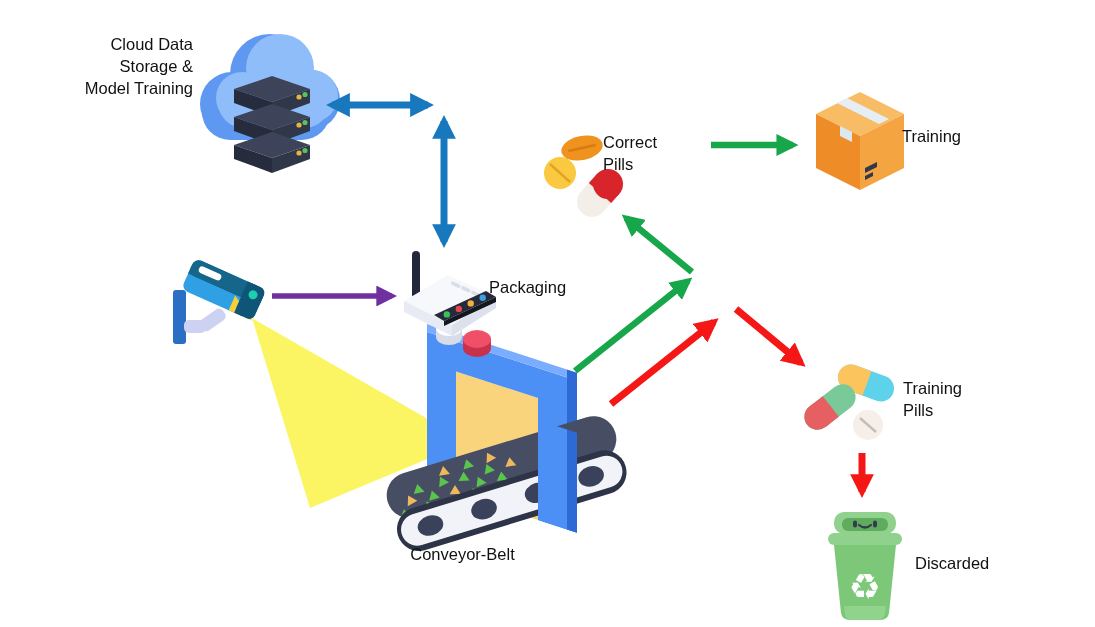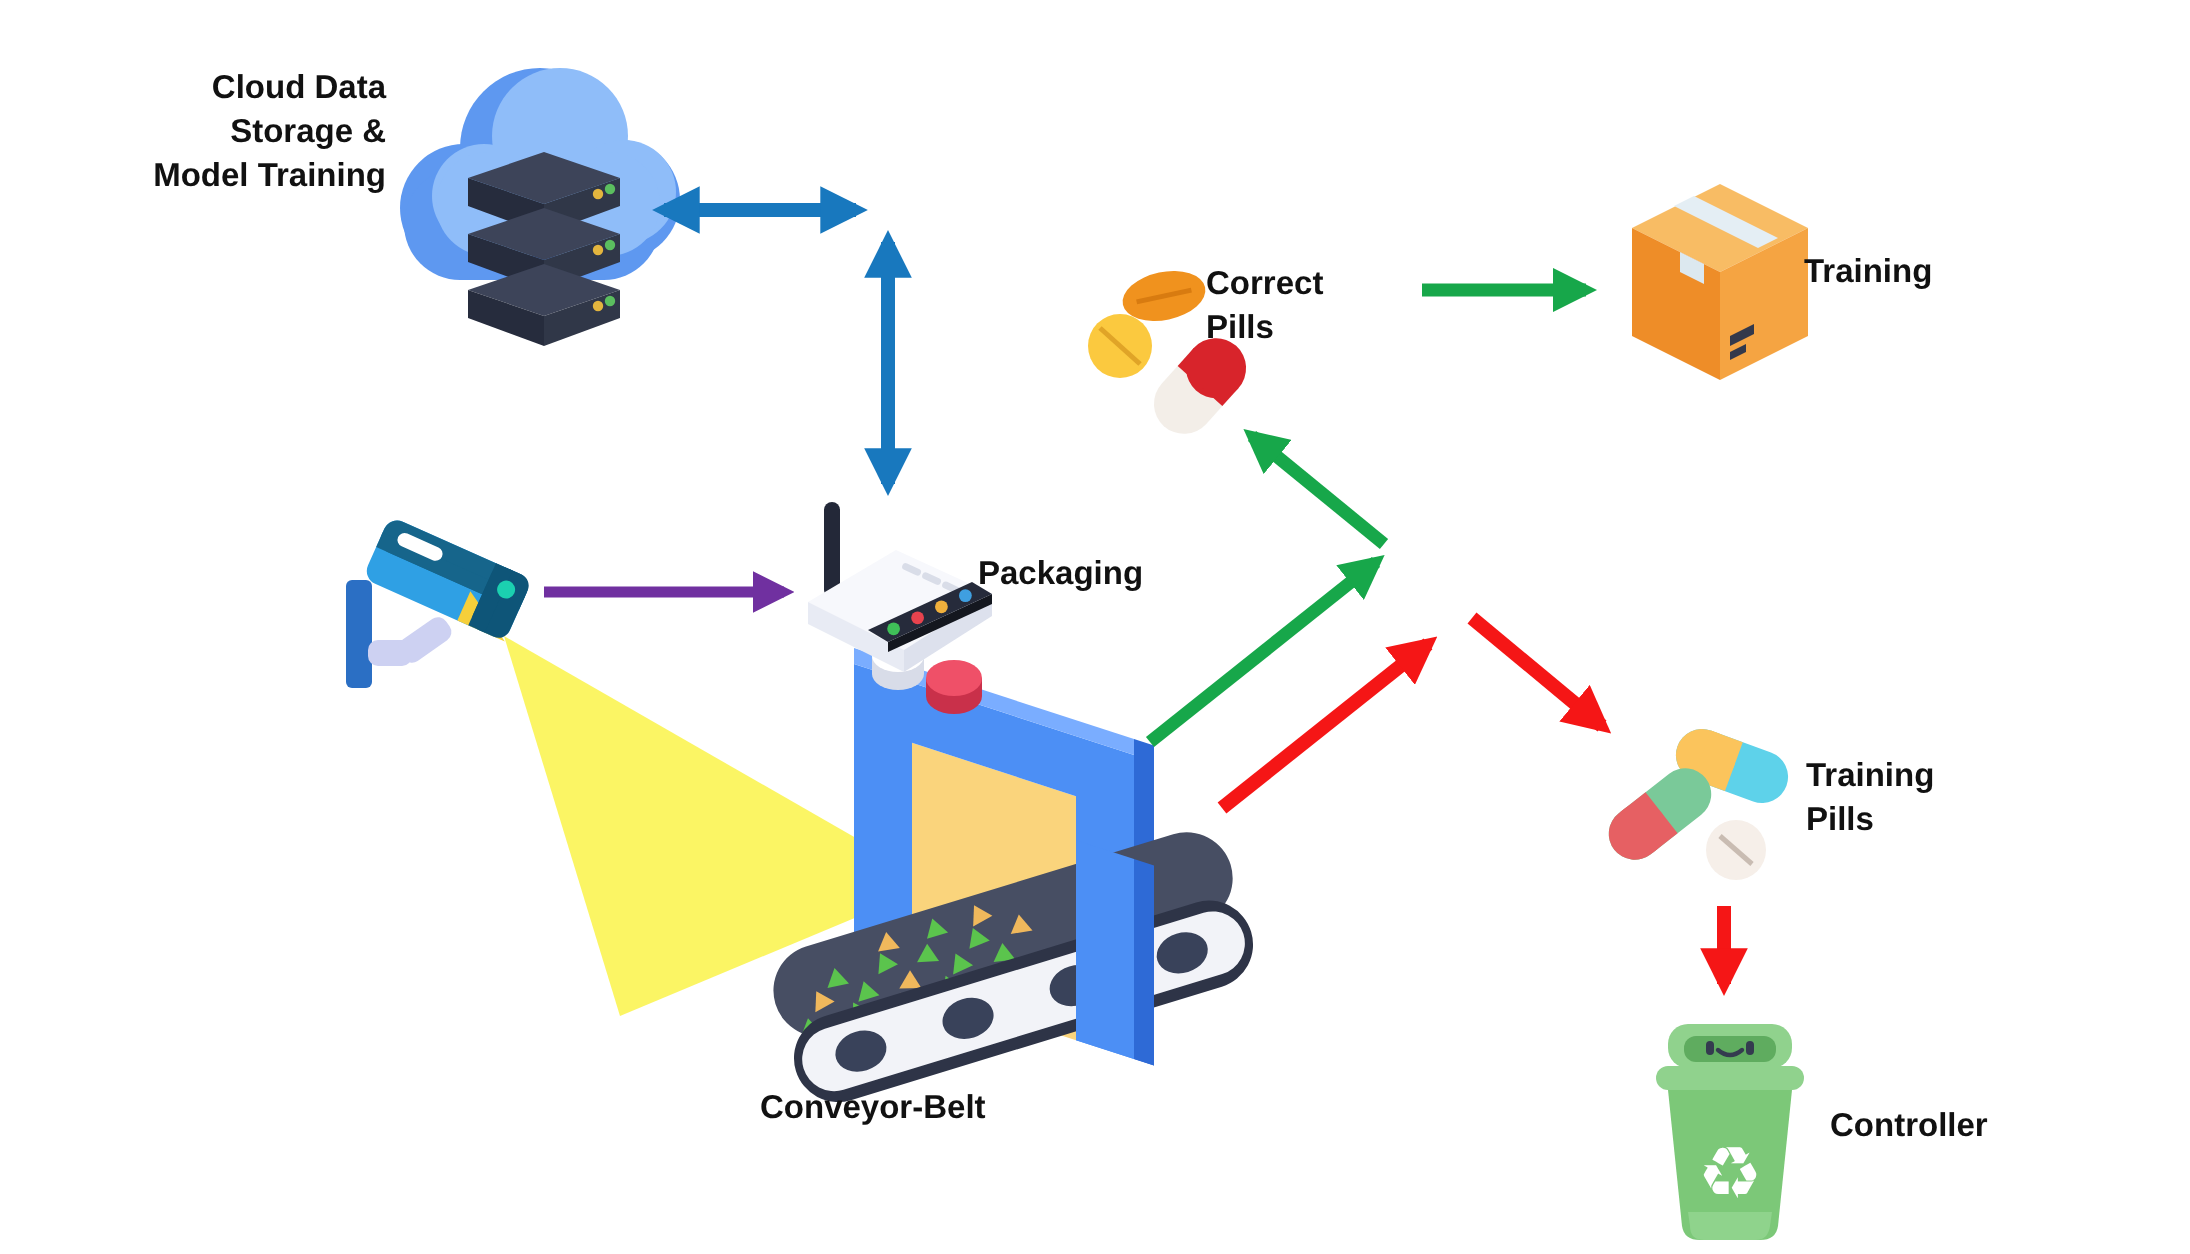--- a/index.html
+++ b/index.html
@@ -1,21 +1,21 @@
 <!DOCTYPE html>
 <html><head>
 <meta charset="utf-8">
 <style>
   html,body{margin:0;padding:0;background:#fff;}
   #stage{position:relative;width:1095px;height:627px;background:#ffffff;overflow:hidden;
          font-family:"Liberation Sans",sans-serif;}
   .icon{position:absolute;}
-  .label{position:absolute;font-weight:bold;font-size:16.5px;line-height:1.32;color:#111;
+  .label{position:absolute;font-weight:normal;font-size:16.5px;line-height:1.32;color:#111;
          white-space:pre-line;}
-  .r{text-align:right;} .c{}
+  .r{text-align:right;} .c{text-align:center;}
   svg{display:block;overflow:visible;}
 </style>
 </head>
 <body>
 
 <div id="stage">
 
   <svg class="icon" style="left:0;top:0" width="1095" height="627" viewBox="0 0 1095 627">
     <polygon points="252,318 310,508 468,442" fill="#FBF457" fill-opacity="0.92"></polygon>
   </svg>
@@ -208,21 +208,21 @@
   <div class="label r" style="left:28px;top:34px;width:165px">Cloud Data
 Storage &amp;
 Model Training</div>
   <div class="label" style="left:489px;top:277px;width:120px">Packaging</div>
   <div class="label c" style="left:380px;top:544px;width:165px">Conveyor-Belt</div>
   <div class="label" style="left:603px;top:132px;width:90px">Correct
 Pills</div>
   <div class="label" style="left:902px;top:126px;width:110px">Training</div>
   <div class="label" style="left:903px;top:378px;width:110px">Training
 Pills</div>
-  <div class="label" style="left:915px;top:553px;width:120px">Controller</div>
+  <div class="label" style="left:915px;top:553px;width:120px">Discarded</div>
 
   <svg class="icon" style="left:0;top:0;pointer-events:none" width="1095" height="627" viewBox="0 0 1095 627">
     <defs>
       <marker id="ah-blue" viewBox="0 0 10 10" refX="7.5" refY="5" markerWidth="3.4" markerHeight="3.4" orient="auto-start-reverse">
         <path d="M0 0 L10 5 L0 10 Z" fill="#1878BE"></path>
       </marker>
       <marker id="ah-purple" viewBox="0 0 10 10" refX="7.5" refY="5" markerWidth="3.8" markerHeight="3.8" orient="auto-start-reverse">
         <path d="M0 0 L10 5 L0 10 Z" fill="#7030A0"></path>
       </marker>
       <marker id="ah-green" viewBox="0 0 10 10" refX="7.5" refY="5" markerWidth="3.4" markerHeight="3.4" orient="auto-start-reverse">

